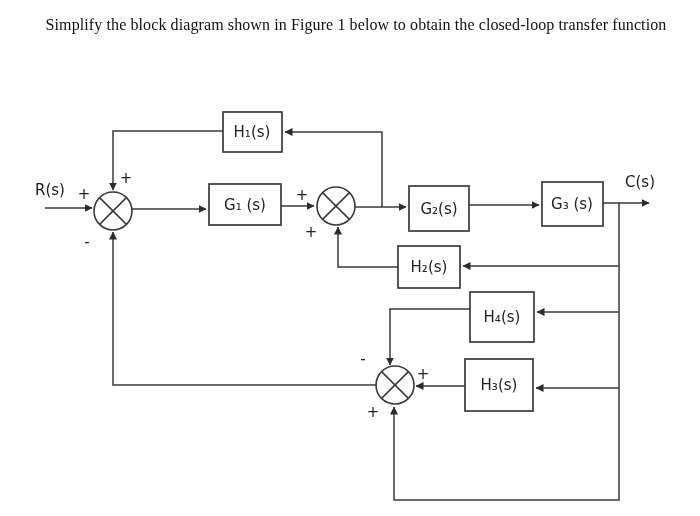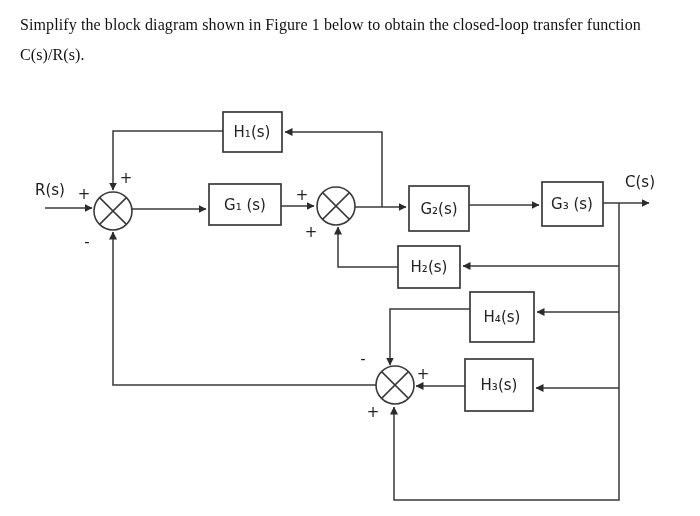--- a/index.html
+++ b/index.html
@@ -13,21 +13,21 @@
   .title {
     position: absolute;
     left: 20px; top: 10px;
     width: 672px;
     font-family: "Liberation Serif", serif;
     font-size: 16px;
     line-height: 30px;
     color: #111111;
     letter-spacing: 0.1px;
   }
-  .title .tline { white-space: nowrap; }
+  .title .tline { white-space: nowrap; text-align: center; }
   svg { position: absolute; left: 0; top: 0; }
   .wire { stroke: #3a3a3a; stroke-width: 1.5; fill: none; }
   .box  { stroke: #3a3a3a; stroke-width: 1.7; fill: #ffffff; }
   .sum  { stroke: #3a3a3a; stroke-width: 1.6; fill: #ffffff; }
   .blklabel {
     font-family: "DejaVu Sans", "Liberation Sans", sans-serif;
     font-size: 15px; fill: #222222;
     text-anchor: middle;
   }
   .siglabel {
@@ -39,21 +39,20 @@
     font-family: "DejaVu Sans", "Liberation Sans", sans-serif;
     font-size: 15px; fill: #222222;
     text-anchor: middle;
   }
 </style>
 </head>
 <body>
 
 <div class="title">
   <div class="tline">Simplify the block diagram shown in Figure 1 below to obtain the closed-loop transfer function</div>
-  <div class="tline">C(s)/R(s).</div>
 </div>
 
 <svg width="700" height="516" viewBox="0 0 700 516">
   <defs>
     <marker id="arr" viewBox="0 0 8 8" markerWidth="8" markerHeight="8" refX="7.5" refY="4" orient="auto" markerUnits="userSpaceOnUse">
       <path d="M0,0 L8,4 L0,8 Z" fill="#2b2b2b"></path>
     </marker>
   </defs>
 
   <path class="wire" d="M45,208 L92,208" marker-end="url(#arr)"></path>

